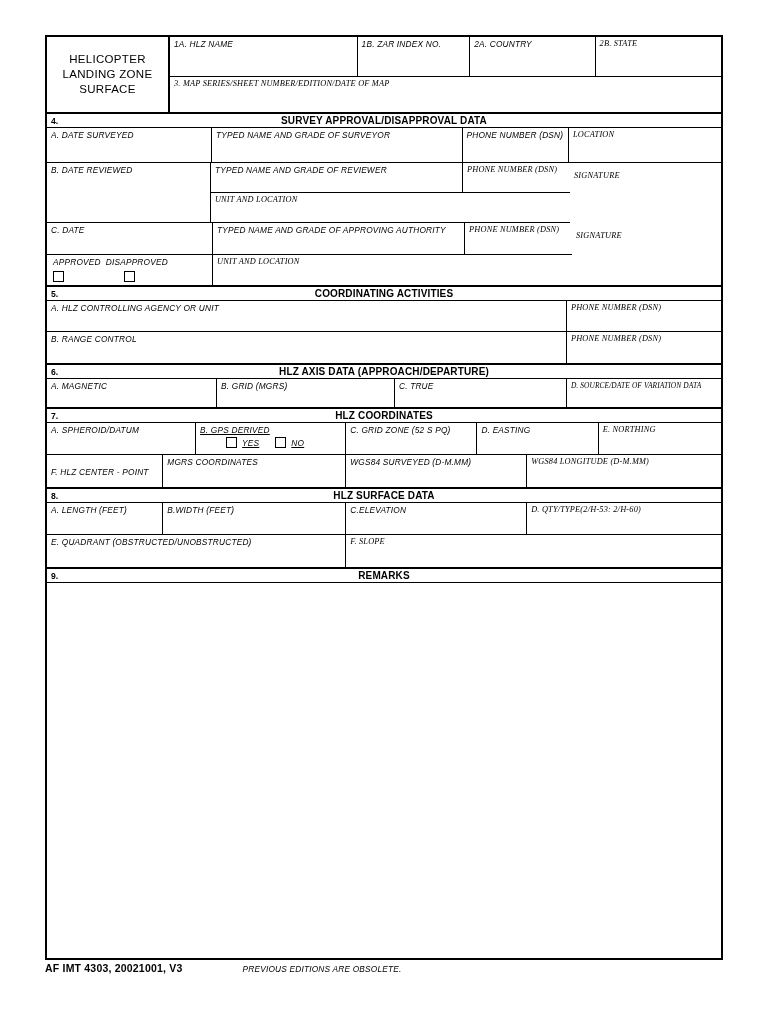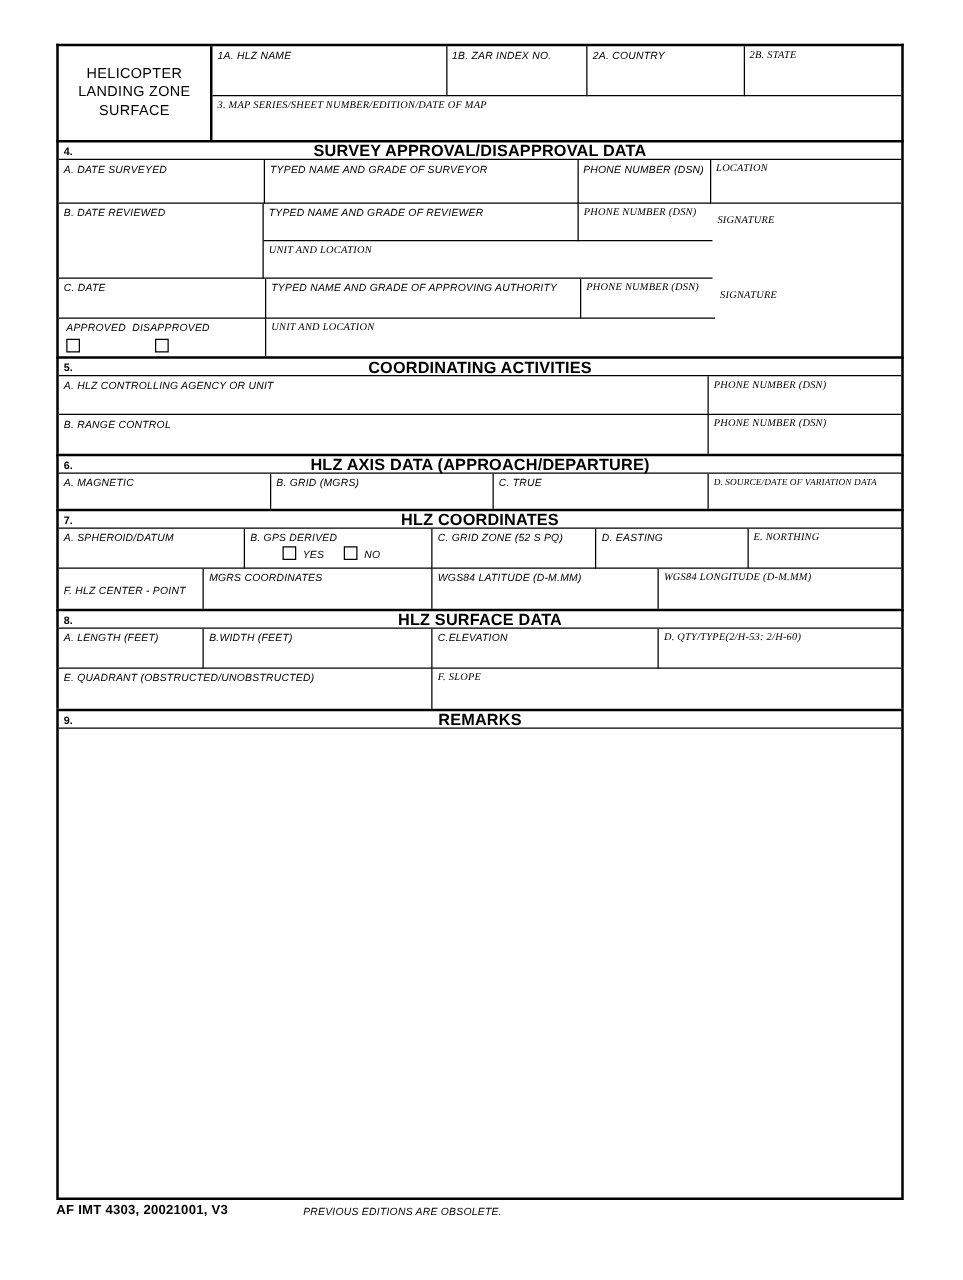--- a/index.html
+++ b/index.html
@@ -72,21 +72,21 @@
   .secbar .num {
     font-size: 8.6px;
     font-weight: bold;
     padding-left: 4px;
     z-index: 2;
   }
   .secbar .heading {
     position: absolute;
     left: 0; right: 0;
     text-align: center;
-    font-size: 13px;
+    font-size: 10px;
     font-weight: bold;
     letter-spacing: 0.15px;
   }
 
   
   .title-block {
     display: flex;
     align-items: center;
     justify-content: center;
     text-align: center;
@@ -315,21 +315,21 @@
 
   <div class="blk">
     <div class="secbar">
       <span class="num">7.</span>
       <span class="heading">HLZ COORDINATES</span>
     </div>
     <div class="row">
       <div class="cell" style="width:150px;height:32px;">
         <span class="lab">A.  SPHEROID/DATUM</span>
       </div>
-      <div class="cell" style="width:151px;height:32px;">
+      <div class="cell" style="width:151px;height:32px;text-decoration:underline;">
         <span class="lab">B.  GPS DERIVED</span>
         <div class="cbxline" style="padding-left:26px;margin-top:2px;">
           <span class="cbx"></span>
           <span class="cbxlabel">YES</span>
           <span style="display:inline-block;width:6px;"></span>
           <span class="cbx"></span>
           <span class="cbxlabel">NO</span>
         </div>
       </div>
       <div class="cell" style="width:132px;height:32px;">
@@ -343,21 +343,21 @@
       </div>
     </div>
     <div class="row">
       <div class="cell nb" style="width:117px;height:32px;display:flex;align-items:center;">
         <span class="lab">F.  HLZ CENTER - POINT</span>
       </div>
       <div class="cell nb" style="width:184px;height:32px;">
         <span class="lab">MGRS COORDINATES</span>
       </div>
       <div class="cell nb" style="width:182px;height:32px;">
-        <span class="lab">WGS84 LATITUDE (D-M.MM)</span>
+        <span class="lab">WGS84 SURVEYED (D-M.MM)</span>
       </div>
       <div class="cell nr nb" style="width:195px;height:32px;">
         <span class="lab">WGS84 LONGITUDE (D-M.MM)</span>
       </div>
     </div>
   </div>
 
   <div class="blk">
     <div class="secbar">
       <span class="num">8.</span>

